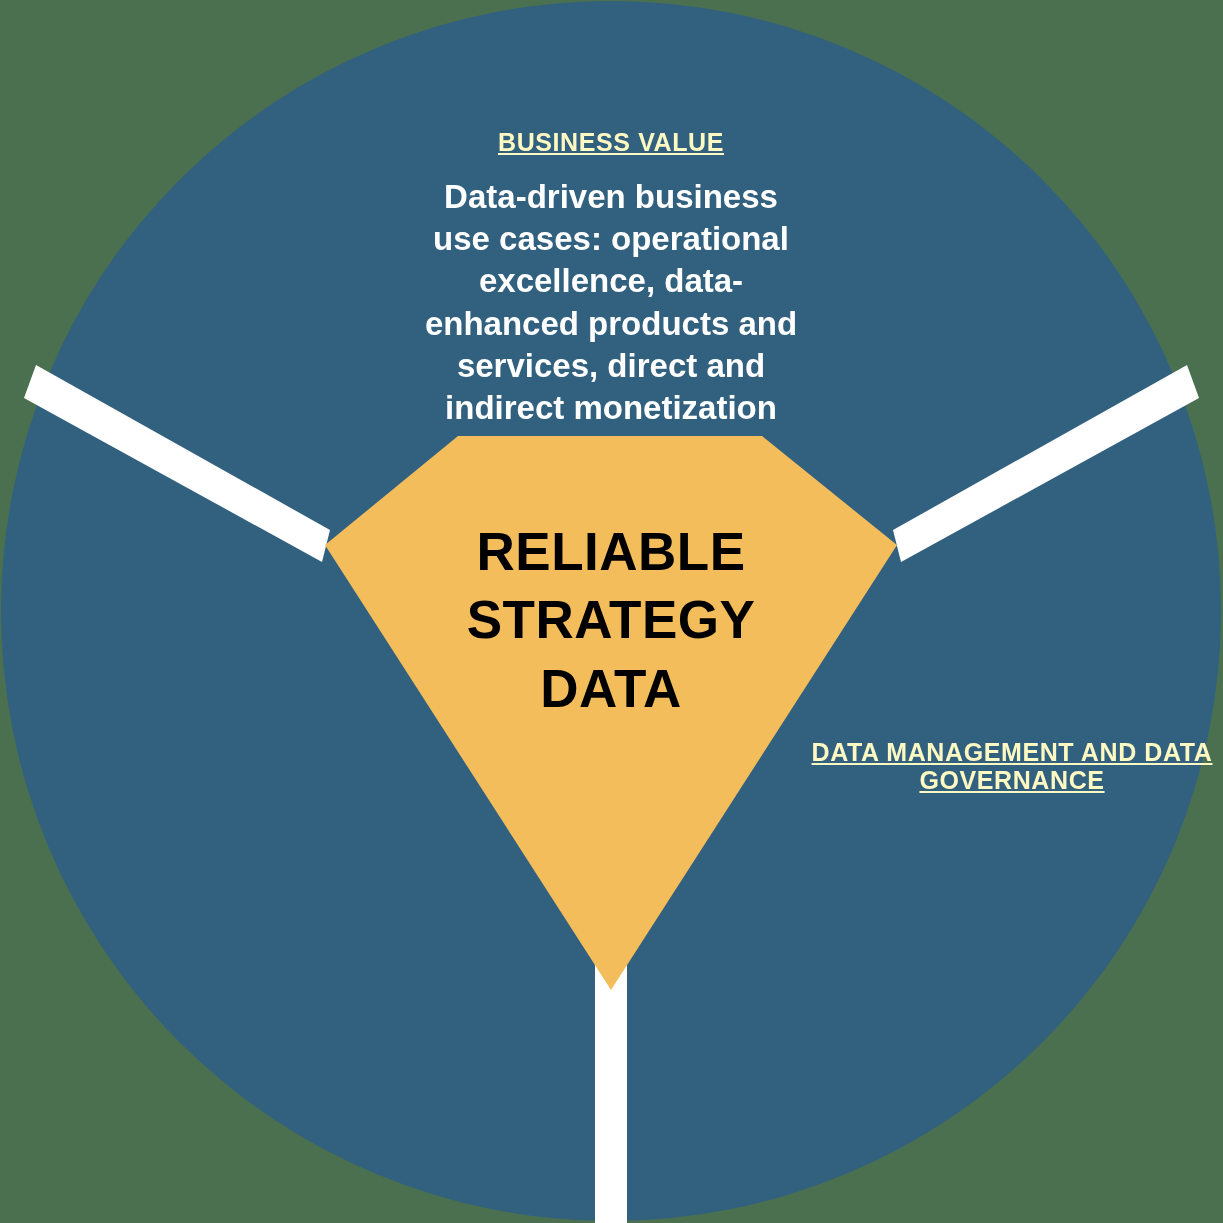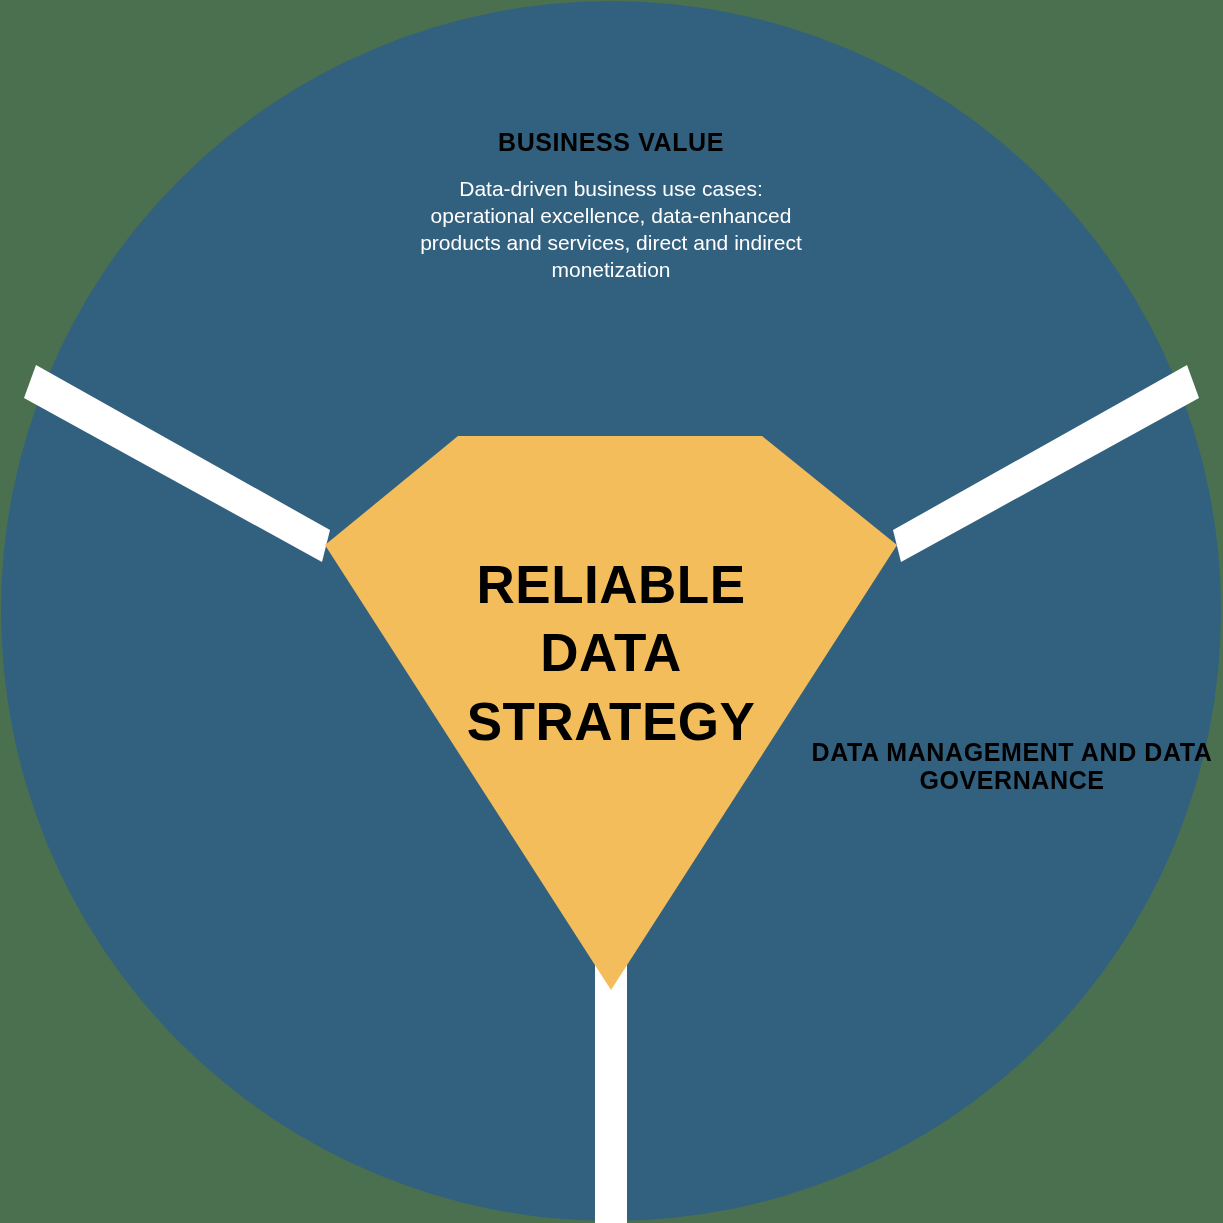--- a/index.html
+++ b/index.html
@@ -36,29 +36,31 @@
   }
   .segment {
     position: absolute;
     text-align: center;
   }
   .segment-title {
     font-weight: bold;
     font-size: 25px;
     letter-spacing: 0.6px;
     line-height: 1.12;
-    color: #000000;
+    color: #fef9c3;
     margin: 0 0 20px 0;
     text-transform: uppercase;
+    text-decoration: underline;
   }
   .segment-body {
-    font-size: 21px;
+    font-size: 33px;
     line-height: 1.28;
     color: #ffffff;
     margin: 8px;
+    font-weight: bold;
   }
 
   
   #segment-business-value {
     left: 406px;
     top: 128px;
     width: 410px;
   }
 
   
@@ -72,21 +74,21 @@
   #segment-data-management {
     left: 808px;
     top: 738px;
     width: 408px;
   }
 
   
   #center-label {
     position: absolute;
     left: 431px;
-    top: 551px;
+    top: 518px;
     width: 360px;
     text-align: center;
     color: #000000;
     font-weight: bold;
     font-size: 53px;
     line-height: 1.29;
     letter-spacing: 0.5px;
   }
   #center-label .line {
     display: block;
@@ -118,18 +120,18 @@
       <p class="segment-body">Data-driven business use cases: operational excellence, data-enhanced products and services, direct and indirect monetization</p>
     </div>
 
 
     <div class="segment" id="segment-data-management">
       <p class="segment-title">DATA MANAGEMENT AND DATA GOVERNANCE</p>
     </div>
 
     <div id="center-label">
       <span class="line">RELIABLE</span>
+      <span class="line">STRATEGY</span>
       <span class="line">DATA</span>
-      <span class="line">STRATEGY</span>
     </div>
 
   </div>
 </div>
 
 </body></html>

